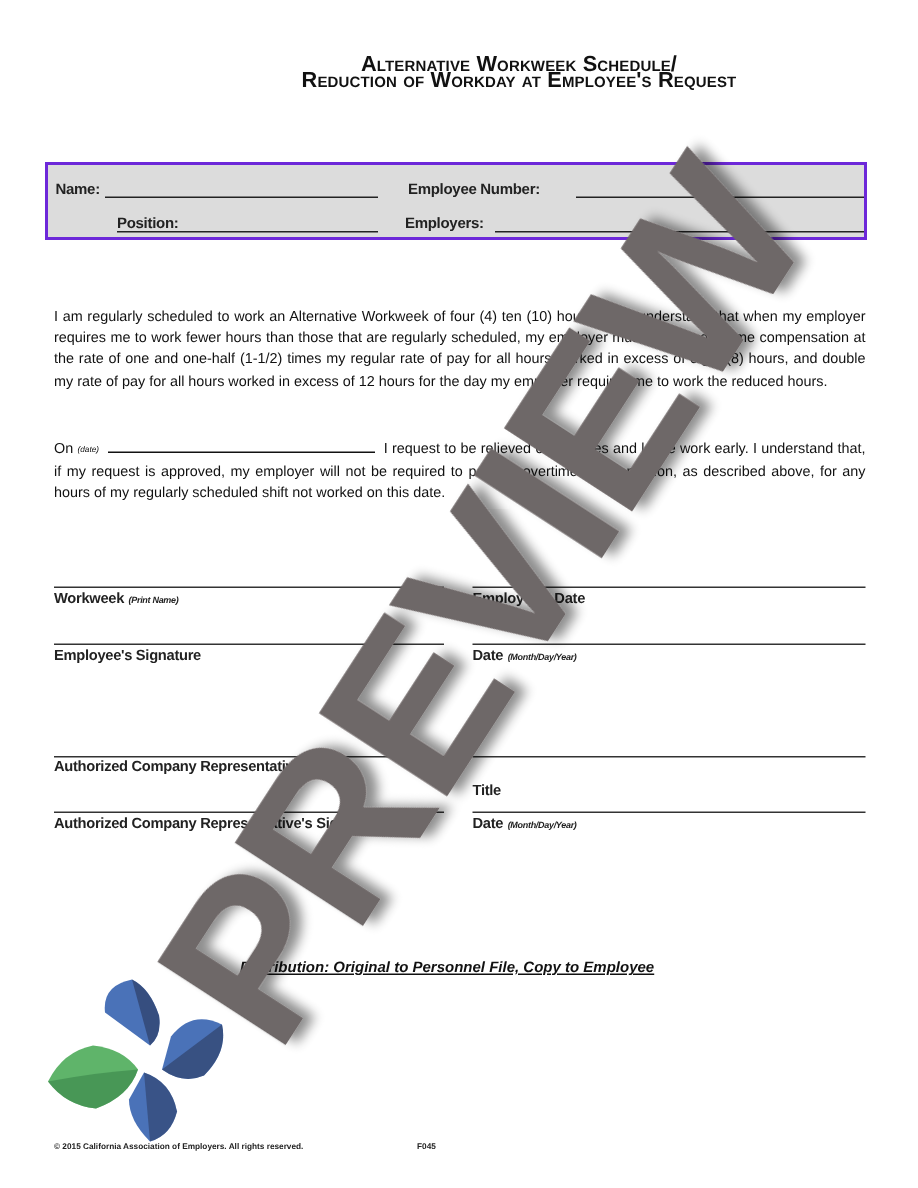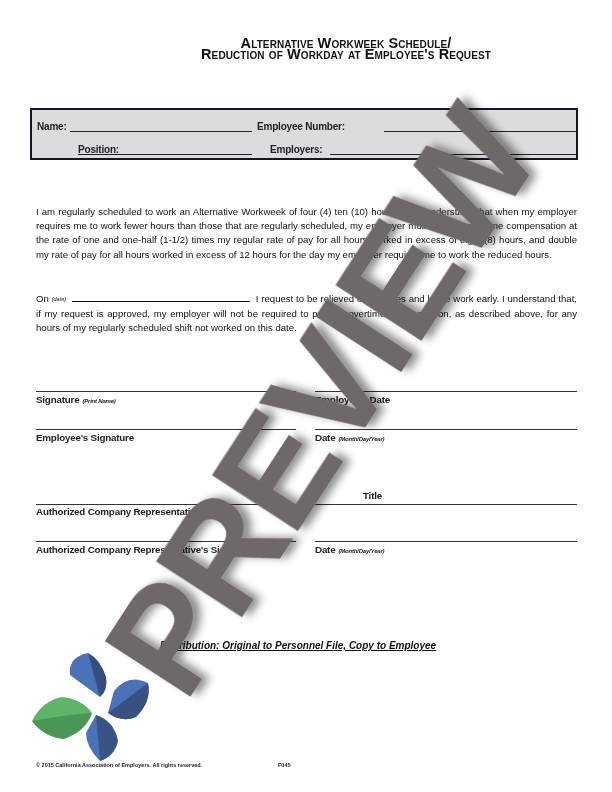--- a/index.html
+++ b/index.html
@@ -5,21 +5,21 @@
     html, body { margin: 0; padding: 0; background: #ffffff; }
     body { width: 612px; height: 792px; position: relative; overflow: hidden;
            font-family: "Liberation Sans", sans-serif; color: #111; }
     .title { position: absolute; left: 0; width: 612px; text-align: center;
              font-family: "Liberation Sans", sans-serif; font-weight: bold;
              font-variant: small-caps; font-size: 14.5px; letter-spacing: 0.1px; color: #111; margin-left: 40px; }
     .t1 { top: 35px; }
     .t2 { top: 46px; }
 
     .info-box { position: absolute; left: 30px; top: 108px; width: 548px; height: 52px;
-                background: #dcdcdc; border: 2px solid #0f172a; box-sizing: border-box; }
+                background: #dcdcdc; border: 2px solid #6d28d9; box-sizing: border-box; }
     .fld { position: absolute; font-size: 10px; font-weight: bold; color: #222; letter-spacing: -0.2px; }
     .line { position: absolute; height: 0; border-bottom: 1px solid #222; }
 
     .para { position: absolute; left: 36px; width: 541px; font-size: 9.6px; line-height: 14.2px;
             text-align: justify; color: #111; }
     .para span { font-weight: normal; }
     .date-tag { font-size: 5.5px; font-weight: bold; font-style: italic; position: relative; top: -1px; }
     .blank { display: inline-block; width: 178px; border-bottom: 1px solid #111; height: 9px;
              vertical-align: baseline; margin: 0 3px; }
 
@@ -37,21 +37,21 @@
 </head>
 <body>
 
 <div class="title t1">Alternative Workweek Schedule/</div>
 <div class="title t2">Reduction of Workday at Employee's Request</div>
 
 <div class="info-box">
   <div class="fld" style="left:5px; top:11px;">Name:</div>
   <div class="line" style="left:38px; top:21px; width:182px;"><span></span></div>
 
-  <div class="fld" style="left:225px; top:11px;text-align:center;">Employee Number:</div>
+  <div class="fld" style="left:240px; top:11px;text-align:center;">Employee Number:</div>
   <div class="line" style="left:352px; top:21px; width:192px;"><span></span></div>
 
   <div class="fld" style="left:5px; top:34px;padding-left:41px;">Position:</div>
   <div class="line" style="left:46px; top:44px; width:174px;"><span></span></div>
 
   <div class="fld" style="left:238px; top:34px;">Employers:</div>
   <div class="line" style="left:298px; top:44px; width:246px;"><span></span></div>
 </div>
 
 <div class="para" style="top:205px;">I am regularly scheduled to work an Alternative Workweek of four (4) ten (10) hour days.  I understand that when my employer requires me to work fewer hours than those that are regularly scheduled, my employer must pay me overtime compensation at the rate of one and one-half (1-1/2) times my regular rate of pay for all hours worked in excess of eight (8) hours, and double my rate of pay for all hours worked in excess of 12 hours for the day my employer requires me to work the reduced hours.</div>
@@ -59,37 +59,37 @@
 <div class="para" style="top:292px;">
   <span>On</span>
   <span class="date-tag">(date)</span>
   <span class="blank"><span></span></span>
   <span>I request to be relieved of all duties and leave work early.  I understand that, if my request is approved, my employer will not be required to pay me overtime compensation, as described above, for any hours of my regularly scheduled shift not worked on this date.</span>
 </div>
 
 <div class="sig-line" style="left:36px; top:391px; width:260px;"></div>
 <div class="sig-line" style="left:315px; top:391px; width:262px;"></div>
 <div class="sig-label" style="left:36px; top:394px;">
-  <span>Signature</span><i>(Print Name)</i>
+  <span>Workweek</span><i>(Print Name)</i>
 </div>
 <div class="sig-label" style="left:315px; top:394px;">Employee's Date</div>
 
 <div class="sig-line" style="left:36px; top:429px; width:260px;"></div>
 <div class="sig-line" style="left:315px; top:429px; width:262px;"></div>
 <div class="sig-label" style="left:36px; top:432px;">Employee's Signature</div>
 <div class="sig-label" style="left:315px; top:432px;">
   <span>Date</span><i>(Month/Day/Year)</i>
 </div>
 
 <div class="sig-line" style="left:36px; top:504px; width:260px;"></div>
 <div class="sig-line" style="left:315px; top:504px; width:262px;"></div>
 <div class="sig-label" style="left:36px; top:506px;">
   <span>Authorized Company Representative</span><i>(Print Name)</i>
 </div>
-<div class="sig-label" style="left:315px; top:490px;margin-left:48px;">Title</div>
+<div class="sig-label" style="left:315px; top:522px;">Title</div>
 
 <div class="sig-line" style="left:36px; top:541px; width:260px;"></div>
 <div class="sig-line" style="left:315px; top:541px; width:262px;"></div>
 <div class="sig-label" style="left:36px; top:544px;">Authorized Company Representative's Signature</div>
 <div class="sig-label" style="left:315px; top:544px;">
   <span>Date</span><i>(Month/Day/Year)</i>
 </div>
 
 <svg class="logo" viewBox="0 0 140 120">
 

